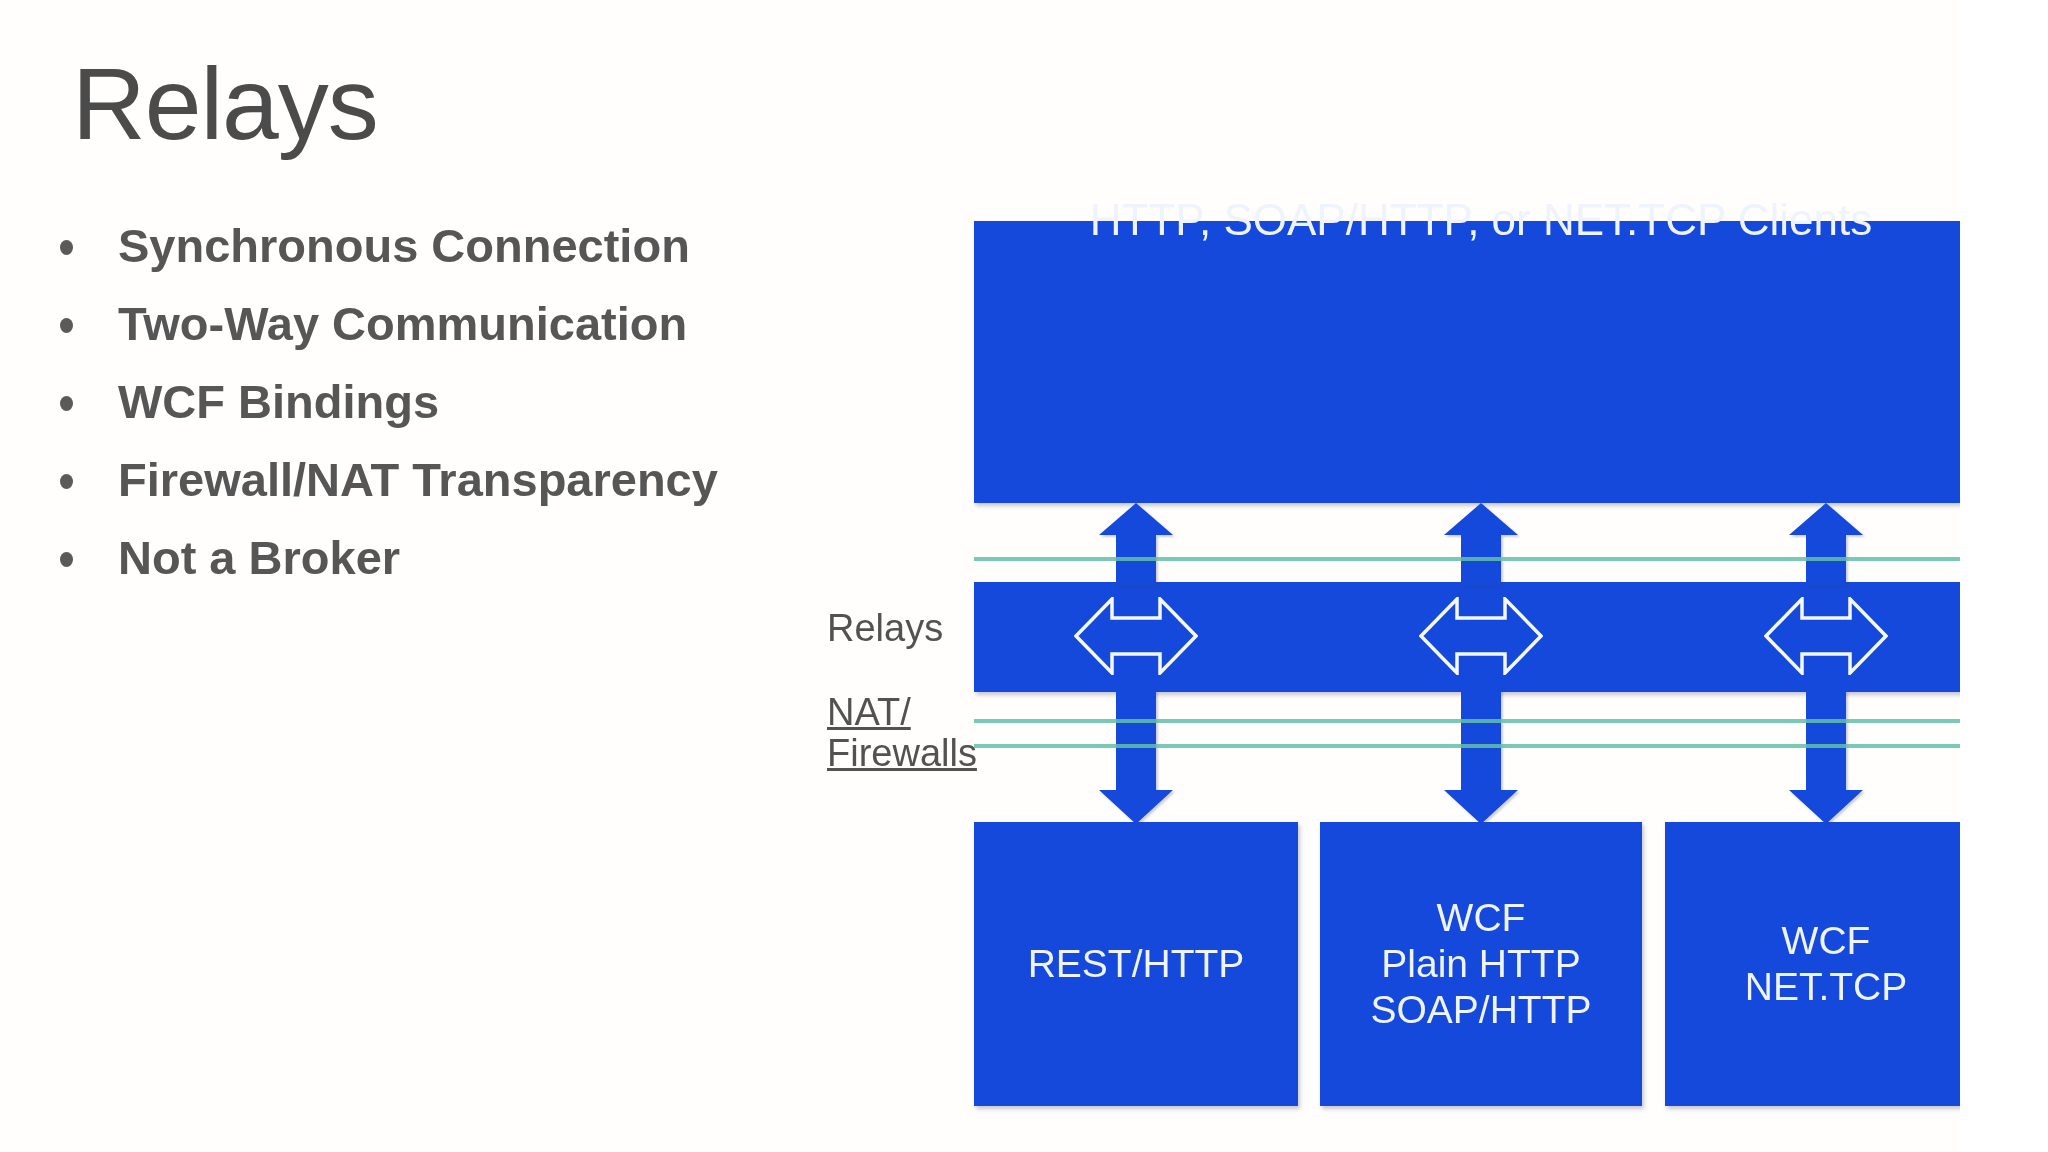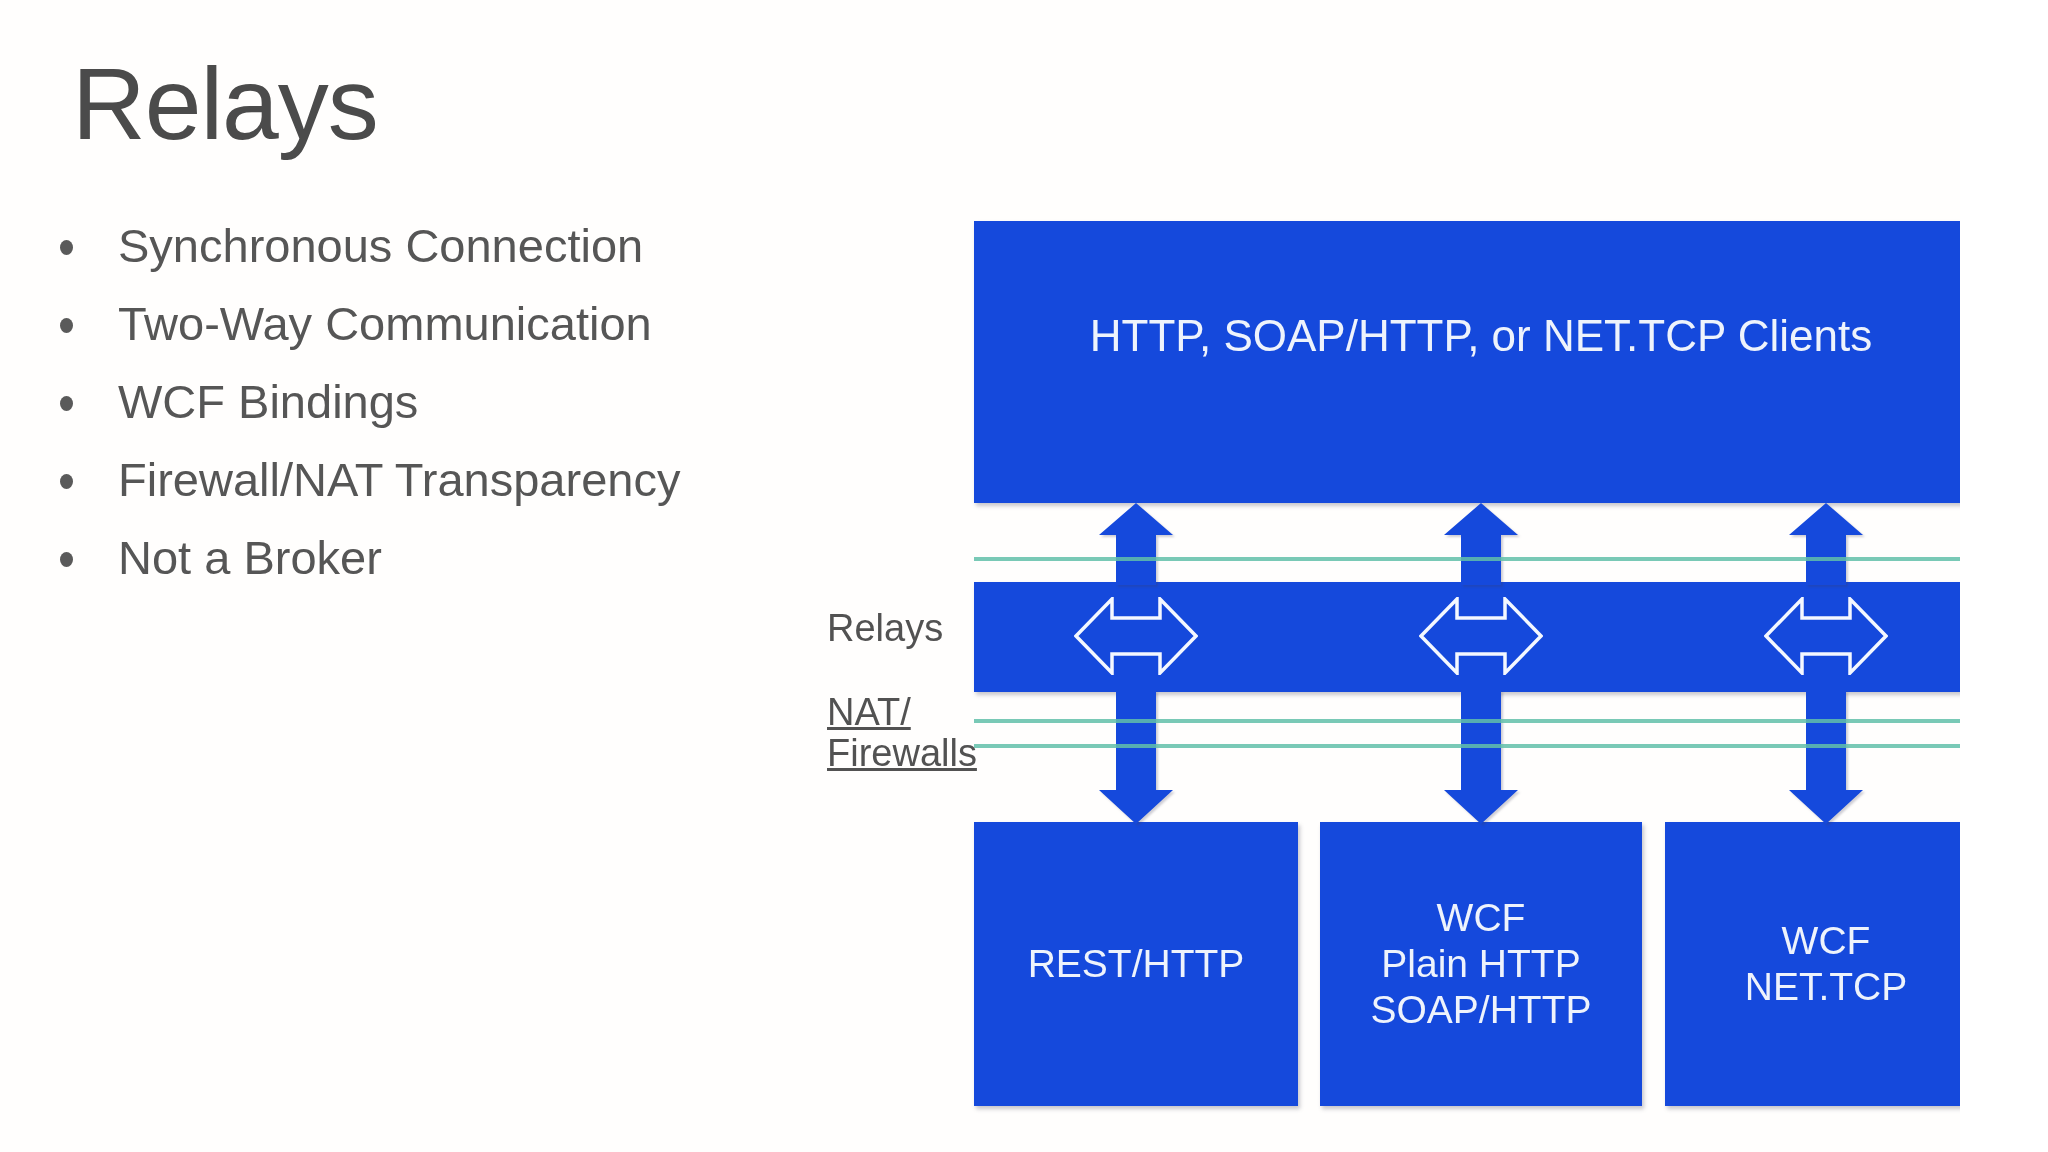--- a/index.html
+++ b/index.html
@@ -39,35 +39,35 @@
     width: 13px;
     height: 15px;
     border-radius: 50%;
     background: #5a5a5a;
     flex: 0 0 auto;
     margin-top: 4px;
   }
   .bullet .bullet-text {
     margin-left: 45px;
     font-size: 47px;
-    font-weight: 400;
+    font-weight: 700;
     color: #565656;
     white-space: nowrap;
   }
 
   
   .shape {
     position: absolute;
     background: var(--shape_blue, #1549dc);
     box-shadow: 2px 3px 4px rgba(70, 70, 90, 0.30);
   }
   .clients-box {
     left: 974px; top: 221px;
     width: 1014px; height: 282px;
-    display: flex; align-items: center; justify-content: center;
+    display: flex; align-items: flex-start; justify-content: center;
     z-index: 2;
   }
   .clients-box .box-label {
     transform: translateY(-26px);
     font-size: 44px;
     font-weight: 300;
     color: var(--box_text, #eef3fc);
     white-space: nowrap;
   }
   .relays-bar {

